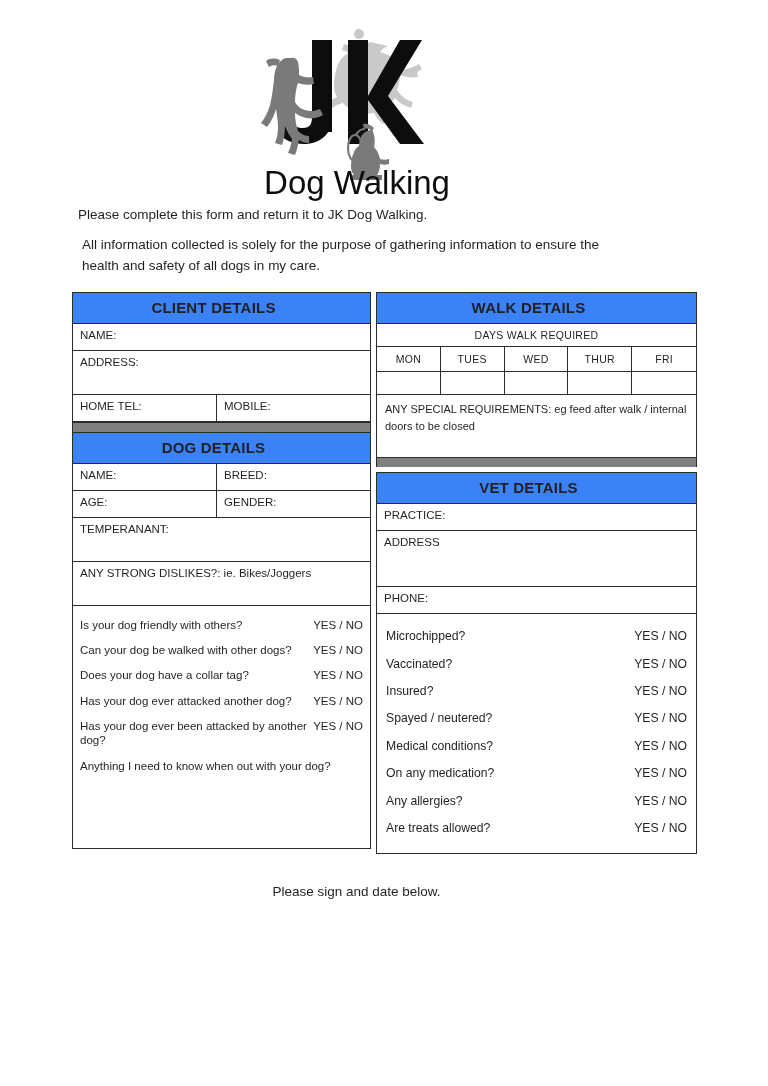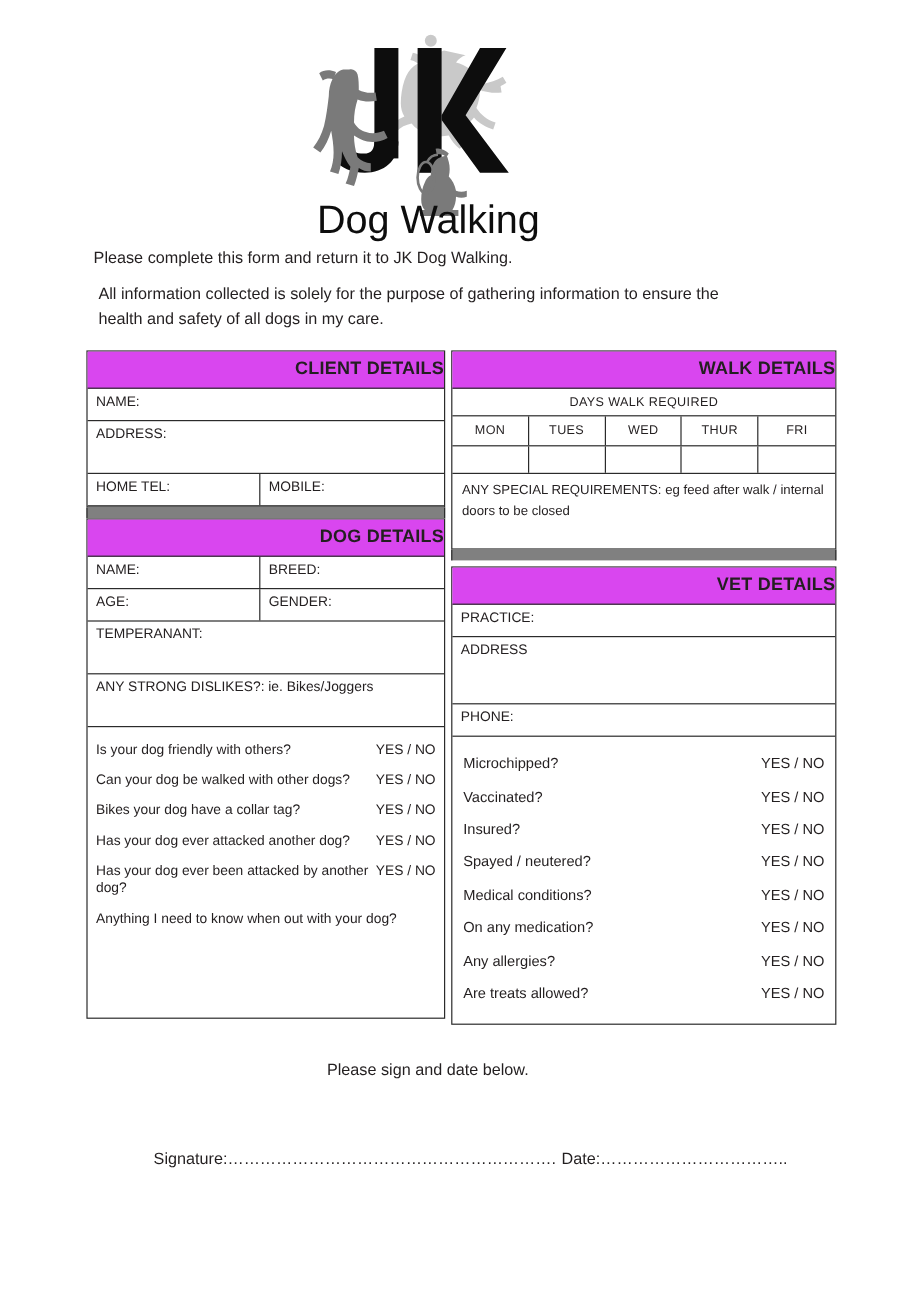--- a/index.html
+++ b/index.html
@@ -52,27 +52,27 @@
   }
   .col-left { width: 299px; flex: 0 0 299px; }
   .col-right { width: 321px; flex: 0 0 321px; }
 
   
   .box {
     border: 1.6px solid #2b2b2b;
     background: #ffffff;
   }
   .sec-title {
-    background: #d946ef;
+    background: #3b82f6;
     border-bottom: 1.6px solid #2b2b2b;
-    text-align: right;
+    text-align: center;
     font-weight: bold;
     font-size: 15px;
     letter-spacing: .2px;
-    padding: 6px 0 7px 0;
+    padding: 6px 16px 7px 0;
   }
   .row {
     border-bottom: 1.1px solid #2b2b2b;
     font-size: 11.5px;
     padding: 5px 7px;
     min-height: 27px;
   }
   .row:last-child { border-bottom: none; }
   .row.tall { min-height: 44px; }
   .row.taller { min-height: 56px; }
@@ -270,21 +270,21 @@
         <div class="qlist" style="min-height:242px;">
           <div class="qrow">
             <span class="q">Is your dog friendly with others?</span>
             <span class="a">YES / NO</span>
           </div>
           <div class="qrow">
             <span class="q">Can your dog be walked with other dogs?</span>
             <span class="a">YES / NO</span>
           </div>
           <div class="qrow">
-            <span class="q">Bikes your dog have a collar tag?</span>
+            <span class="q">Does your dog have a collar tag?</span>
             <span class="a">YES / NO</span>
           </div>
           <div class="qrow">
             <span class="q">Has your dog ever attacked another dog?</span>
             <span class="a">YES / NO</span>
           </div>
           <div class="qrow">
             <span class="q">Has your dog ever been attacked by another dog?</span>
             <span class="a">YES / NO</span>
           </div>
@@ -358,18 +358,14 @@
           <div class="qrow">
             <span class="q">Are treats allowed?</span>
             <span class="a">YES / NO</span>
           </div>
         </div>
       </div>
     </div>
   </div>
 
   <div class="signoff">Please sign and date below.</div>
-  <div class="sig-line">
-    <div class="sig">Signature:…………………………………………………….</div>
-    <div class="dat">Date:……………………………..</div>
-  </div>
 
 </div>
 
 </body></html>

